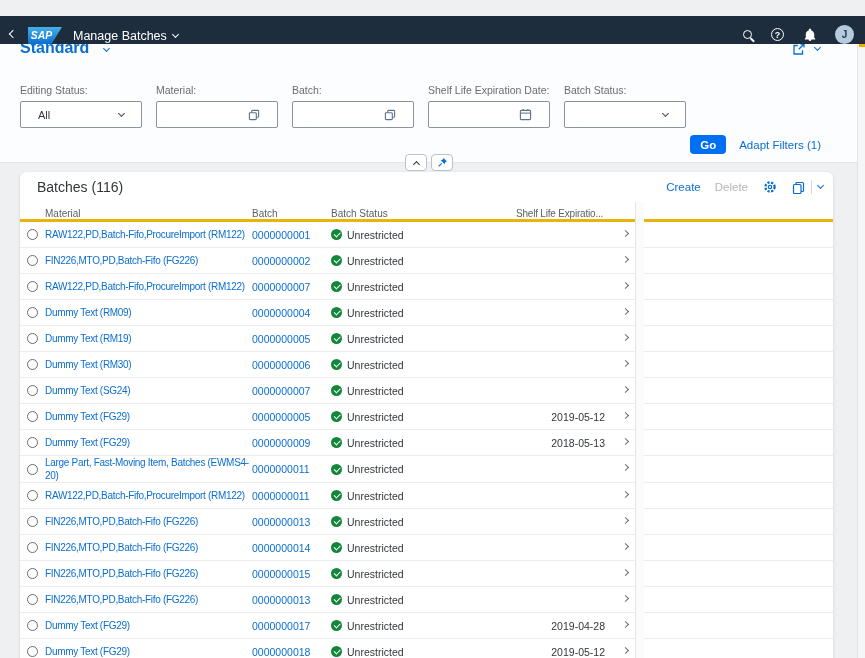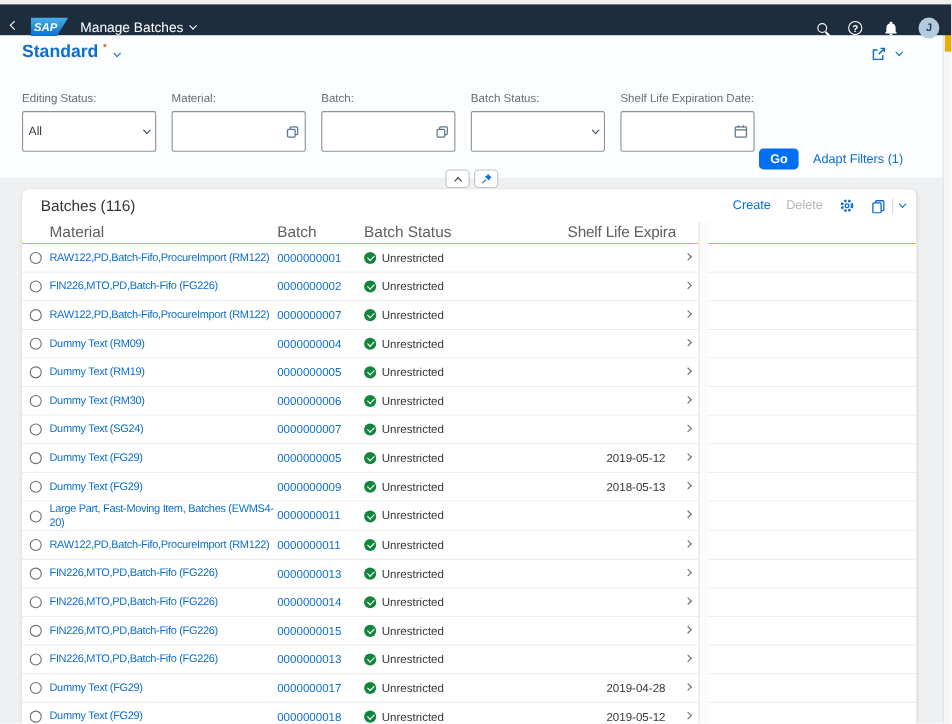--- a/index.html
+++ b/index.html
@@ -1,21 +1,21 @@
 <!DOCTYPE html>
 <html style="--accent: #0a6ed1; --go-btn: #0070f2; --shell-bg: #1d2d3e; --positive: #12873c; --marker: #f0ab00;"><head>
 <meta charset="utf-8">
 <style>
   *{margin:0;padding:0;box-sizing:border-box}
   body{font-family:"Liberation Sans",sans-serif;background:#fff;width:865px;height:658px;overflow:hidden}
   .screen{position:relative;width:865px;height:658px;background:#eef0f2;overflow:hidden}
 
   
-  .shell{position:absolute;top:4px;left:0;width:865px;height:28px;background:var(--shell-bg,#1d2d3e);
-         display:flex;align-items:flex-start;justify-content:space-between;padding:12px 9px;z-index:10}
+  .shell{position:absolute;top:16px;left:0;width:865px;height:28px;background:var(--shell-bg,#1d2d3e);
+         display:flex;align-items:flex-end;justify-content:space-between;padding:0 9px;z-index:10}
   .shell-group{display:flex;align-items:center;gap:11px}
   .shell-group.right{gap:17px;padding-right:2px}
   .icon-btn{background:none;border:0;cursor:pointer;display:flex;align-items:center;justify-content:center;color:#fff;padding:1px}
   .app-title-btn{background:none;border:0;cursor:pointer;display:flex;align-items:center;gap:6px;color:#fff;font-size:12.5px;font-family:inherit}
   .chev{display:inline-block;width:6px;height:6px;border-right:1.5px solid currentColor;border-bottom:1.5px solid currentColor;transform:rotate(45deg);margin-top:-3px}
   .chev.sm{width:5px;height:5px;border-width:1.3px}
   .chev.up{transform:rotate(-135deg);margin-top:3px}
   .chev.right{transform:rotate(-45deg)}
   .chev.left{transform:rotate(135deg)}
   .search-ico{position:relative;width:9px;height:9px;border:1.4px solid #fff;border-radius:50%;display:inline-block}
@@ -30,22 +30,22 @@
   .variant{position:absolute;top:11px;left:20px;display:flex;align-items:flex-start;gap:7px;background:none;border:0;cursor:pointer;font-family:inherit}
   .variant-name{font-size:16px;font-weight:bold;color:var(--accent,#0a6ed1)}
   .variant-star{font-size:10px;color:#bb4400;line-height:10px;margin-left:-3px}
   .variant .chev{color:var(--accent,#0a6ed1);margin-top:7px}
   .header-actions{position:absolute;top:13px;right:36px;display:flex;align-items:center;gap:7px;color:var(--accent,#0a6ed1)}
 
   
   .filters{position:absolute;top:56px;left:20px;display:flex;gap:14px}
   .field{width:122px}
   .field>label{display:block;font-size:10.5px;color:#6a6d70;margin-bottom:5px;white-space:nowrap;overflow:hidden}
-  .control{height:37px;background:#fff;border:1px solid #8a929b;border-radius:2px;display:flex;align-items:center;
-           padding:0 5px;font-size:11px;color:#32363a;cursor:pointer;gap:3px}
+  .control{height:27px;background:#fff;border:1px solid #8a929b;border-radius:2px;display:flex;align-items:center;
+           padding:0 17px;font-size:11px;color:#32363a;cursor:pointer;gap:3px}
   .control .val{flex:1;white-space:nowrap;overflow:hidden}
   .control .chev{color:#3f4a55}
   .vh-ico,.cal-ico{flex:none;display:flex;color:#5b738b}
   .token{background:#e4e9ee;border-radius:8px;font-size:10px;color:#32363a;padding:1px 5px;display:flex;align-items:center;gap:4px;white-space:nowrap;overflow:hidden;max-width:92px}
   .token::after{content:"×";color:#46586a;font-size:10px}
   .go-row{position:absolute;top:107px;right:36px;display:flex;align-items:center;gap:13px}
   .btn-go{background:var(--go-btn,#0070f2);color:#fff;border:0;border-radius:4px;height:19px;padding:0 10px;
           font-size:11.5px;font-weight:bold;cursor:pointer;font-family:inherit}
   .link{color:var(--accent,#0a6ed1);font-size:11.5px;background:none;border:0;cursor:pointer;text-decoration:none;font-family:inherit;white-space:nowrap}
 
@@ -59,21 +59,21 @@
   .card{position:absolute;top:172px;left:20px;width:813px;height:510px;background:#fff;border-radius:6px 6px 0 0;
         box-shadow:0 1px 3px rgba(0,0,0,.14)}
   .card-header{height:30px;display:flex;align-items:center;justify-content:space-between;padding:0 10px 0 17px}
   .card-title{font-size:14px;font-weight:normal;color:#32363a}
   .toolbar{display:flex;align-items:center;gap:14px;color:var(--accent,#0a6ed1)}
   .toolbar .t-link{font-size:11.5px;background:none;border:0;color:var(--accent,#0a6ed1);cursor:pointer;font-family:inherit}
   .toolbar .t-link.disabled{color:#b4b6b8;cursor:default}
   .tb-group{display:flex;align-items:center;gap:6px}
   .sep{width:1px;height:14px;background:#d3d7da}
 
-  .thead{display:flex;height:20px;align-items:flex-start;border-bottom:1px solid #eab308;font-size:14px;color:#5d6164}
+  .thead{display:flex;height:20px;align-items:flex-end;border-bottom:3px solid #eab308;font-size:10px;color:#5d6164}
   .trow{display:flex;min-height:26px;align-items:center;border-bottom:1px solid #ececec;font-size:10.5px;color:#32363a;background:#fff}
   .c-sel{width:25px;display:flex;justify-content:center;flex:none}
   .c-mat{width:207px;padding-right:2px;flex:none}
   .c-batch{width:79px;flex:none}
   .c-status{width:185px;display:flex;align-items:center;gap:5px;flex:none}
   .c-shelf{width:99px;text-align:right;padding-right:10px;flex:none}
   .thead .c-shelf{text-align:left;padding-right:2px;white-space:nowrap;overflow:hidden;letter-spacing:-.2px}
   .c-nav{width:20px;display:flex;justify-content:center;flex:none;color:#6a6d70}
   .radio{width:11px;height:11px;border:1px solid #6a6d70;border-radius:50%;background:#fff;display:inline-block;cursor:pointer}
   .mat-link{color:var(--accent,#0a6ed1);font-size:10px;letter-spacing:-.3px;line-height:12px;text-decoration:none;cursor:pointer}
@@ -182,39 +182,39 @@
             <svg width="12" height="12" viewBox="0 0 13 13">
                 <rect x="4" y="1.5" width="7.5" height="7.5" rx="1" fill="none" stroke="currentColor" stroke-width="1.2"></rect>
                 <rect x="1.5" y="4" width="7.5" height="7.5" rx="1" fill="#fff" stroke="currentColor" stroke-width="1.2"></rect>
               </svg>
           </span>
         </div>
       </div>
 
 
       <div class="field">
-        <label>Batch Status:</label>
-        <div class="control">
-          <span class="val"></span>
-          <span class="chev sm"></span>
-        </div>
-      </div>
-
-      <div class="field">
         <label>Shelf Life Expiration Date:</label>
         <div class="control">
           <span class="val"></span>
           <span class="cal-ico">
             <svg width="13" height="13" viewBox="0 0 14 14">
                 <rect x="1.5" y="2.5" width="11" height="10" rx="1" fill="none" stroke="currentColor" stroke-width="1.2"></rect>
                 <line x1="1.5" y1="5.5" x2="12.5" y2="5.5" stroke="currentColor" stroke-width="1.1"></line>
                 <line x1="4.5" y1="1" x2="4.5" y2="3.2" stroke="currentColor" stroke-width="1.2"></line>
                 <line x1="9.5" y1="1" x2="9.5" y2="3.2" stroke="currentColor" stroke-width="1.2"></line>
               </svg>
           </span>
+        </div>
+      </div>
+
+      <div class="field">
+        <label>Batch Status:</label>
+        <div class="control">
+          <span class="val"></span>
+          <span class="chev sm"></span>
         </div>
       </div>
 
     </div>
 
     <div class="go-row">
       <button class="btn-go">Go</button>
       <a class="link">Adapt Filters (1)</a>
     </div>
   </div>

